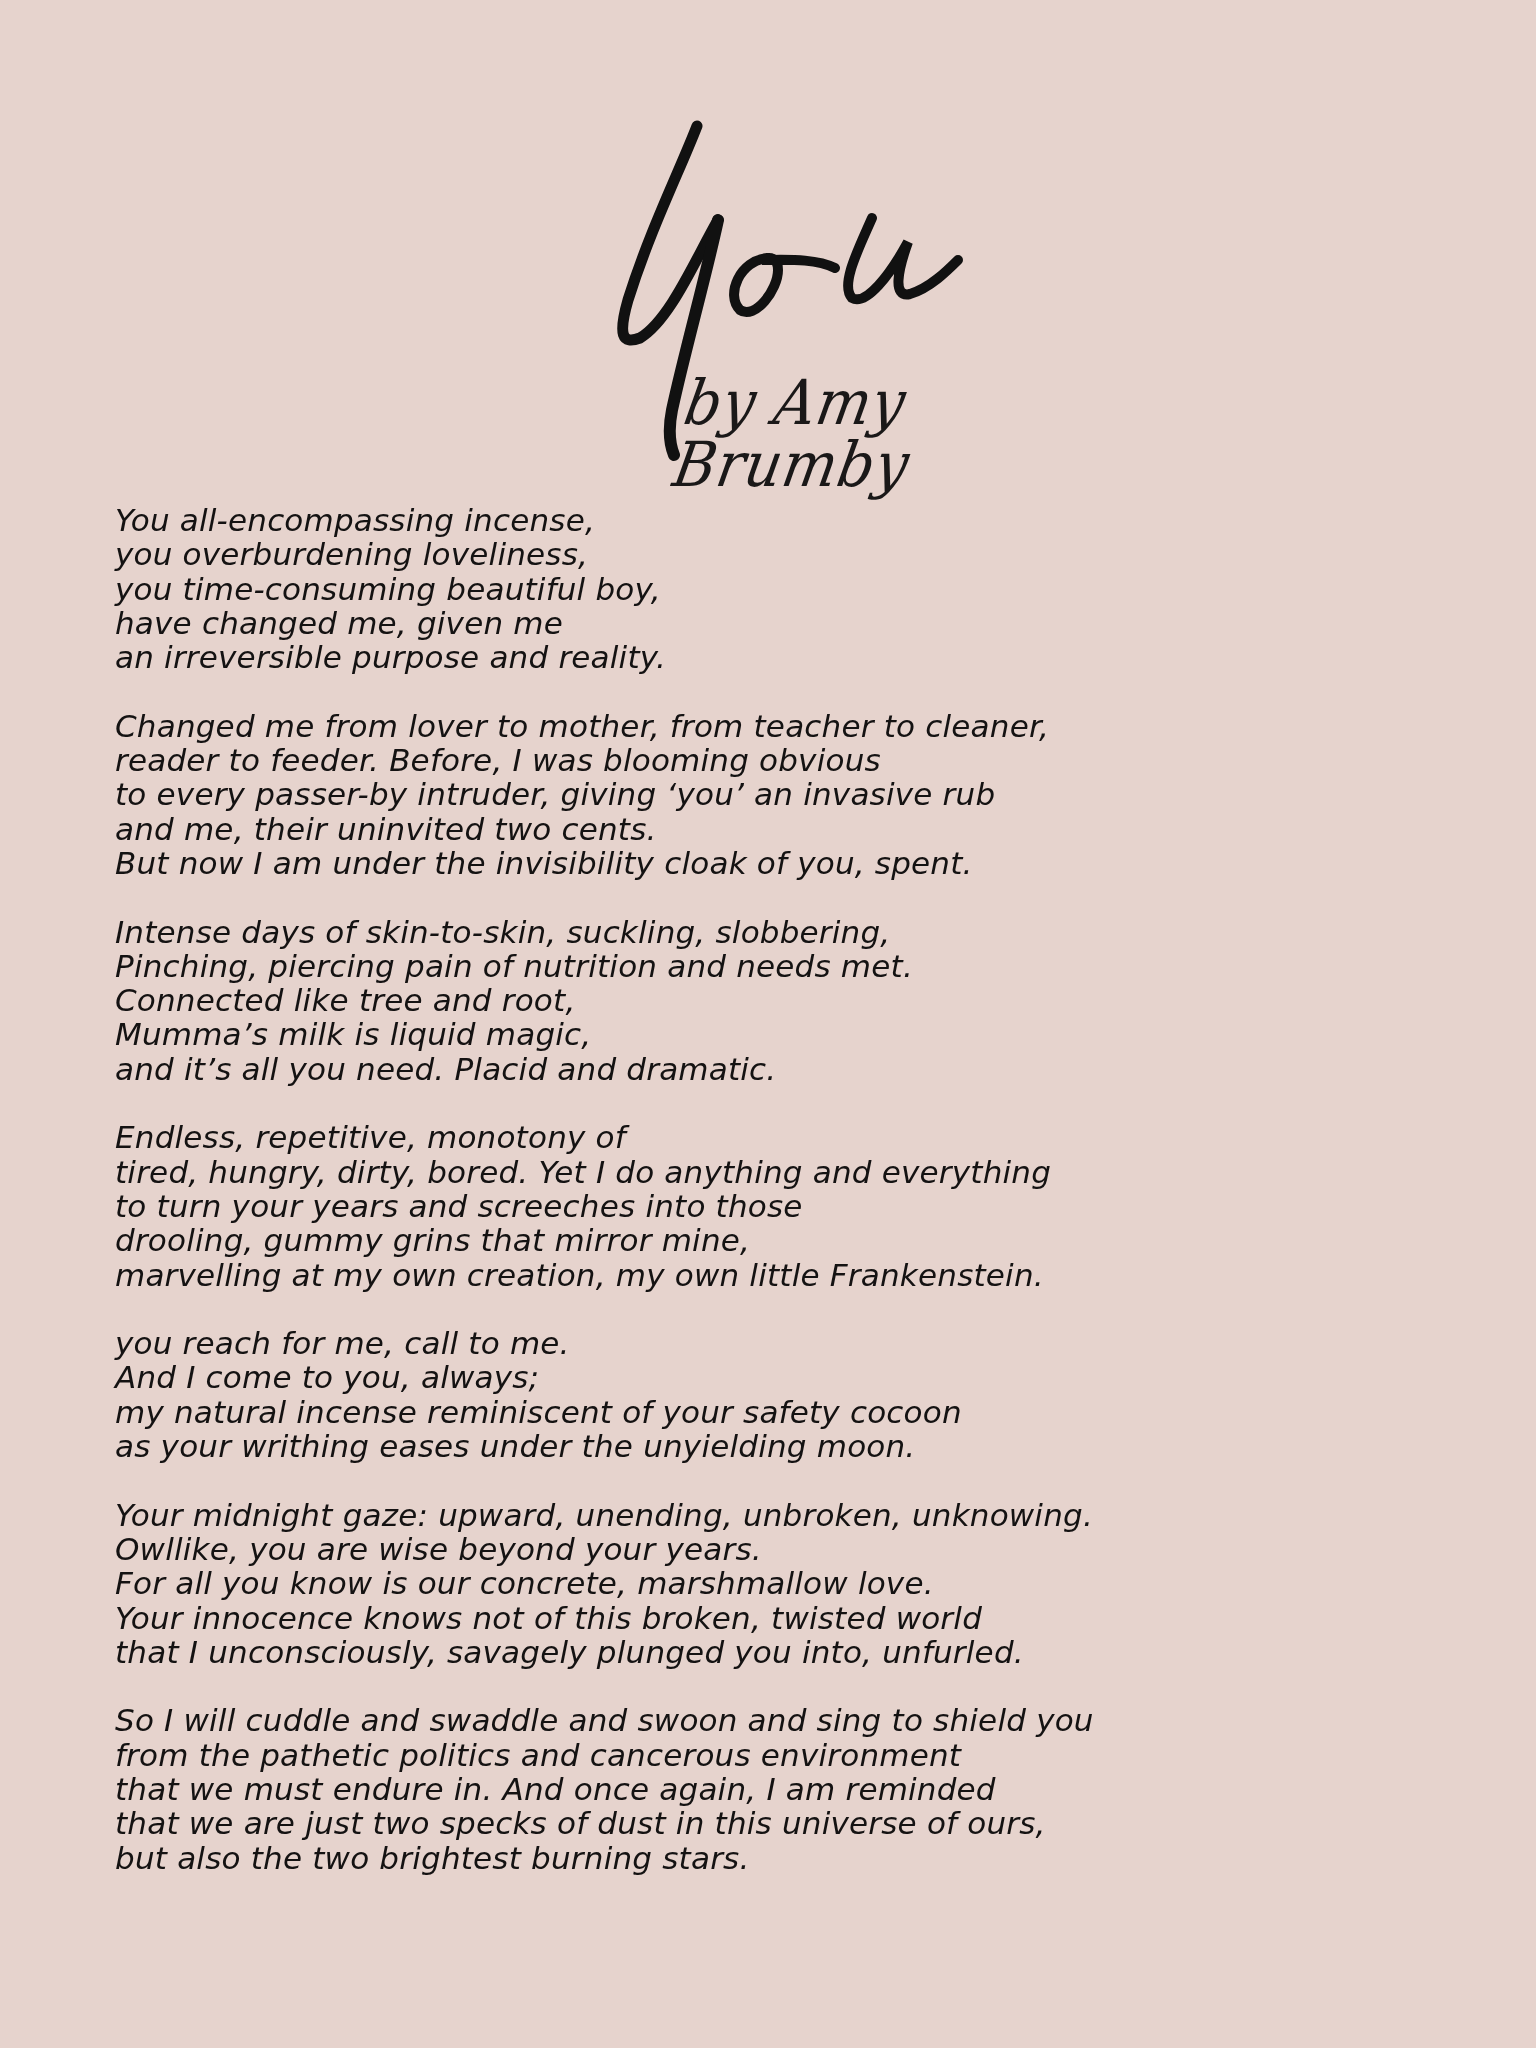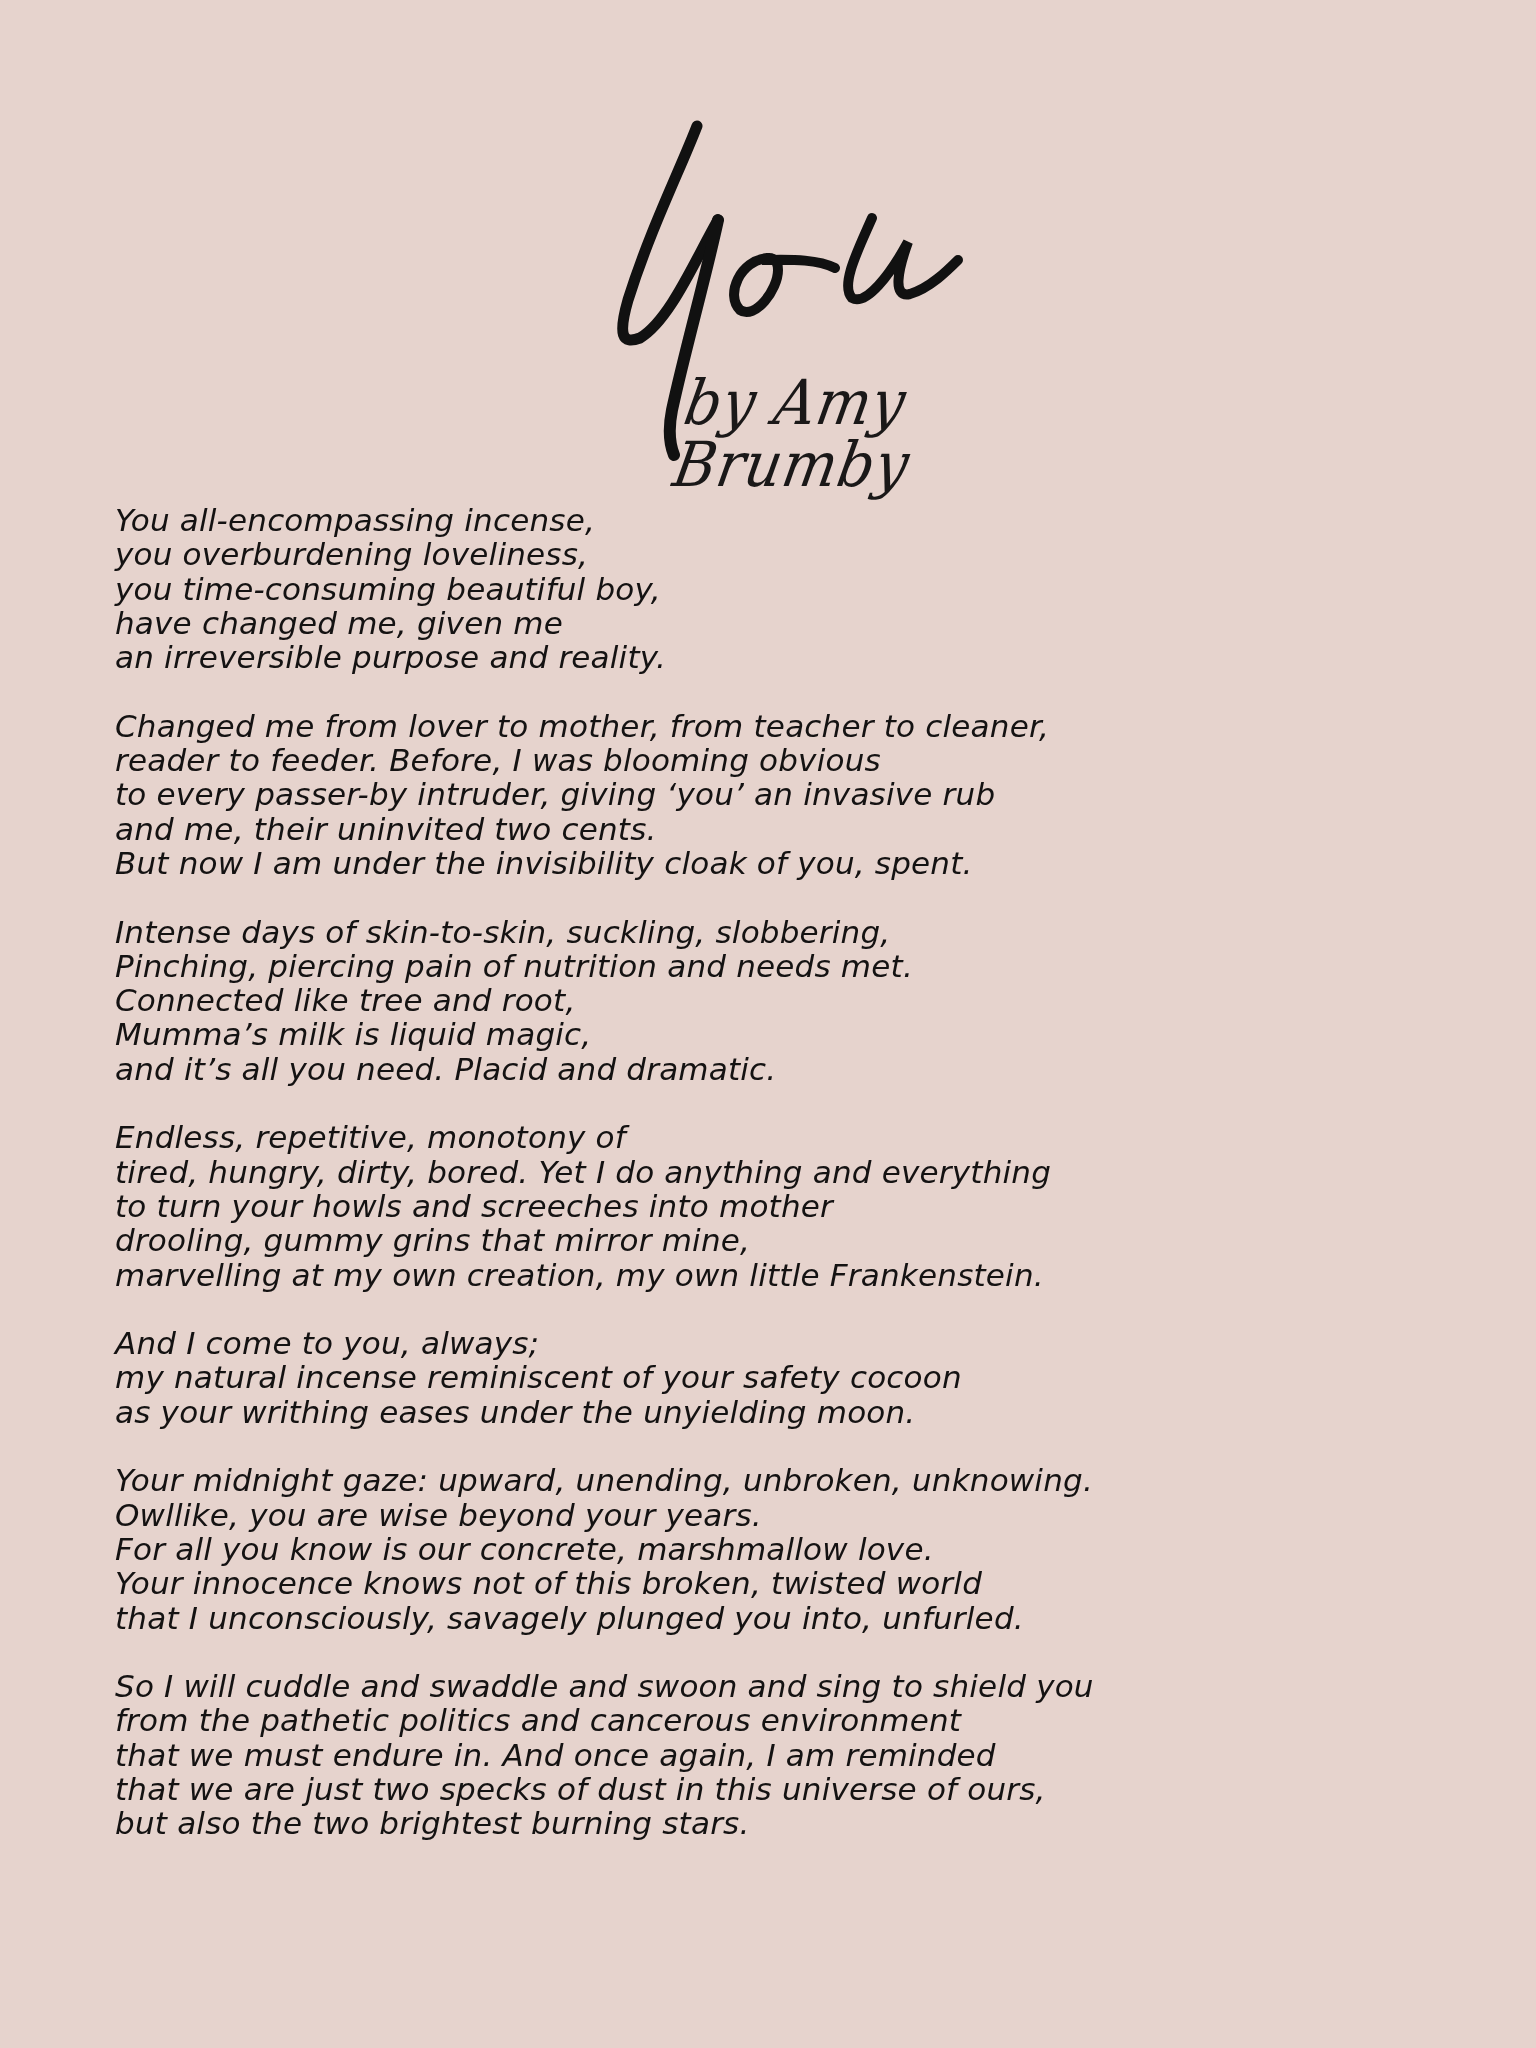--- a/index.html
+++ b/index.html
@@ -107,25 +107,26 @@
   <div class="stanza">
     <span class="line">Intense days of skin-to-skin, suckling, slobbering,</span>
     <span class="line">Pinching, piercing pain of nutrition and needs met.</span>
     <span class="line">Connected like tree and root,</span>
     <span class="line">Mumma’s milk is liquid magic,</span>
     <span class="line">and it’s all you need. Placid and dramatic.</span>
   </div>
   <div class="stanza">
     <span class="line">Endless, repetitive, monotony of</span>
     <span class="line">tired, hungry, dirty, bored. Yet I do anything and everything</span>
-    <span class="line">to turn your howls and screeches into mother</span>
+    <span class="line">to turn your years and screeches into those</span>
     <span class="line">drooling, gummy grins that mirror mine,</span>
     <span class="line">marvelling at my own creation, my own little Frankenstein.</span>
   </div>
   <div class="stanza">
+    <span class="line">you reach for me, call to me.</span>
     <span class="line">And I come to you, always;</span>
     <span class="line">my natural incense reminiscent of your safety cocoon</span>
     <span class="line">as your writhing eases under the unyielding moon.</span>
   </div>
   <div class="stanza">
     <span class="line">Your midnight gaze: upward, unending, unbroken, unknowing.</span>
     <span class="line">Owllike, you are wise beyond your years.</span>
     <span class="line">For all you know is our concrete, marshmallow love.</span>
     <span class="line">Your innocence knows not of this broken, twisted world</span>
     <span class="line">that I unconsciously, savagely plunged you into, unfurled.</span>

